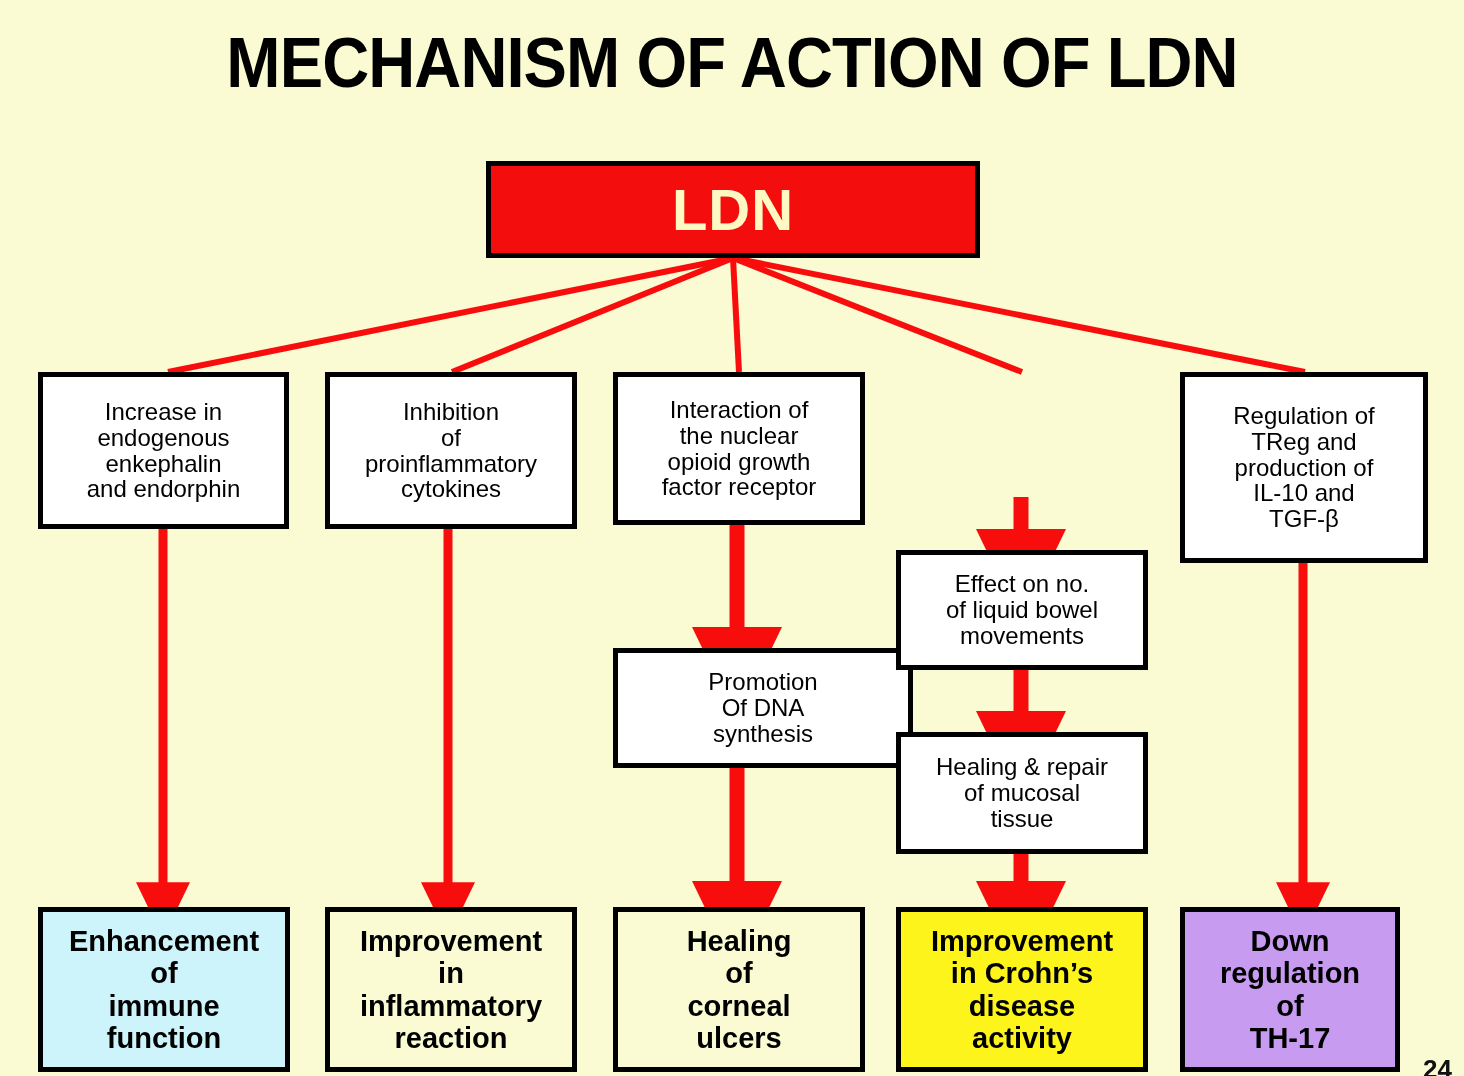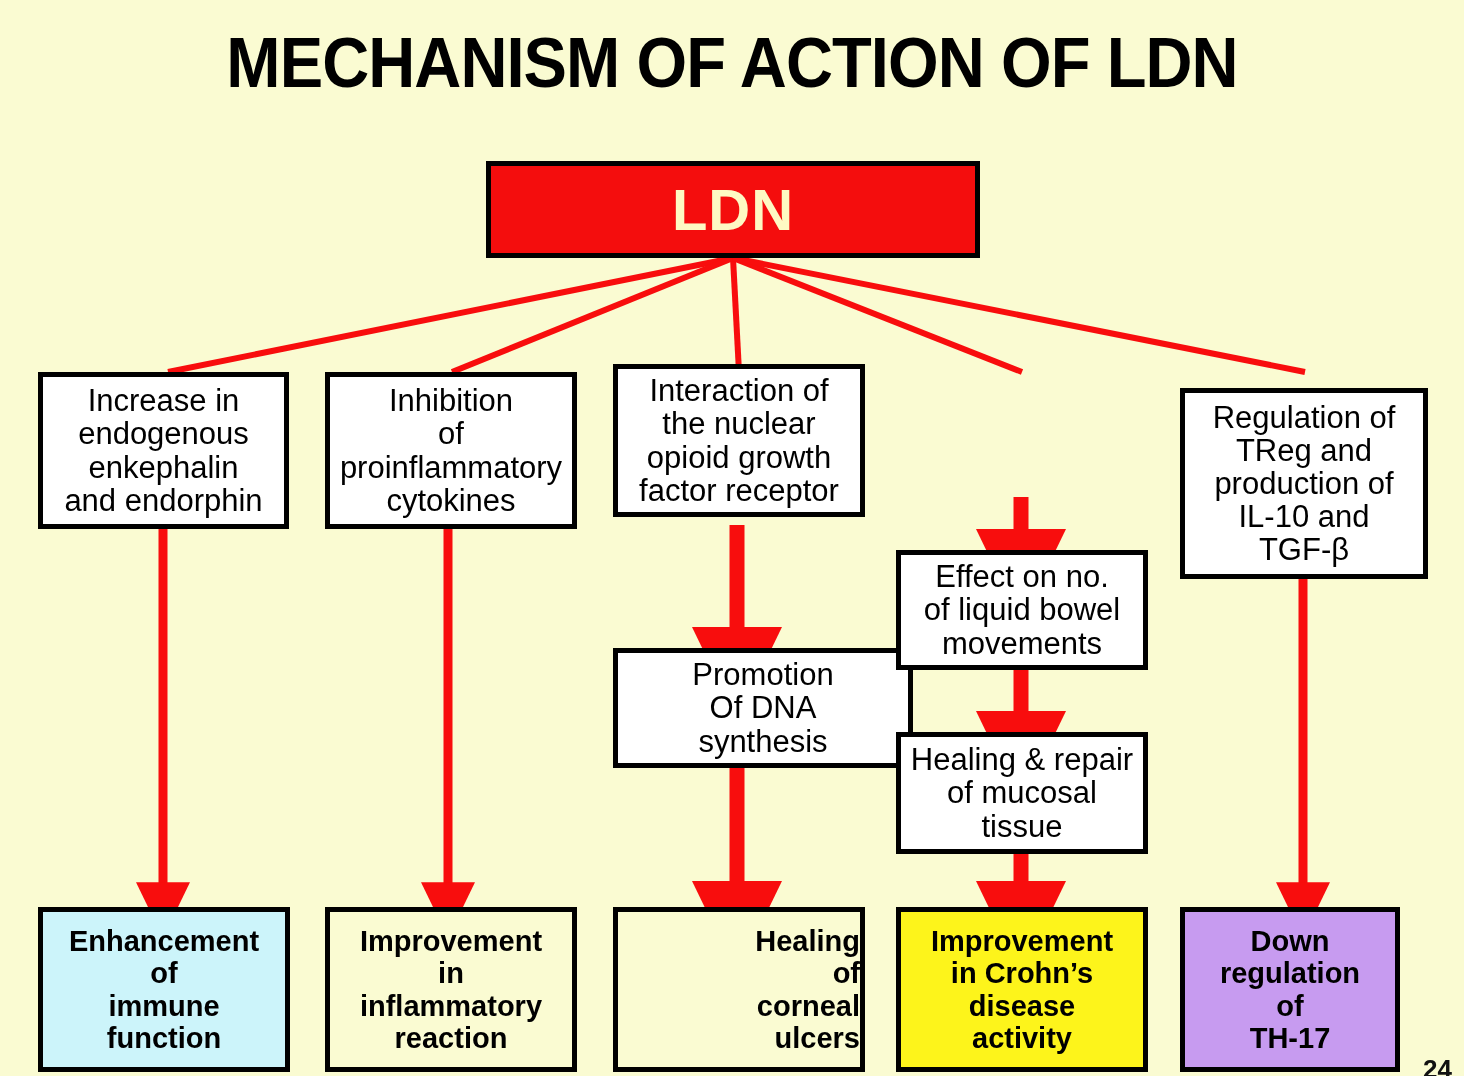--- a/index.html
+++ b/index.html
@@ -61,21 +61,21 @@
     background: #f40d0d;
     color: #fef9c3;
     font-size: 58px;
     font-weight: bold;
     letter-spacing: 1px;
   }
 
   
   .node-mech {
     background: #ffffff;
-    font-size: 31px;
+    font-size: 24px;
     font-weight: normal;
     line-height: 1.07;
   }
 
   
   .node-outcome {
     font-size: 29px;
     font-weight: bold;
     line-height: 1.12;
   }
@@ -150,29 +150,29 @@
 and endorphin</span>
   </div>
 
   <div class="box node-mech" style="left:325px; top:372px; width:252px; height:157px;">
     <span class="lines">Inhibition
 of
 proinflammatory
 cytokines</span>
   </div>
 
-  <div class="box node-mech" style="left:613px; top:364px; width:252px; height:153px;">
+  <div class="box node-mech" style="left:613px; top:372px; width:252px; height:153px;">
     <span class="lines">Interaction of
 the nuclear
 opioid growth
 factor receptor</span>
   </div>
 
 
-  <div class="box node-mech" style="left:1180px; top:372px; width:248px; height:191px;margin-top:16px;">
+  <div class="box node-mech" style="left:1180px; top:372px; width:248px; height:191px;">
     <span class="lines">Regulation of
 TReg and
 production of
 IL-10 and
 TGF-β</span>
   </div>
 
   <div class="box node-mech" style="left:613px; top:648px; width:300px; height:120px;">
     <span class="lines">Promotion
 Of DNA
@@ -198,21 +198,21 @@
 function</span>
   </div>
 
   <div class="box node-outcome" style="left:325px; top:907px; width:252px; height:165px; background:#fafbd2;">
     <span class="lines">Improvement
 in
 inflammatory
 reaction</span>
   </div>
 
-  <div class="box node-outcome" style="left:613px; top:907px; width:252px; height:165px; background:#fafbd2;text-align:right;">
+  <div class="box node-outcome" style="left:613px; top:907px; width:252px; height:165px; background:#fafbd2;">
     <span class="lines">Healing
 of
 corneal
 ulcers</span>
   </div>
 
   <div class="box node-outcome" style="left:896px; top:907px; width:252px; height:165px; background:#fdf41b;">
     <span class="lines">Improvement
 in Crohn’s
 disease

